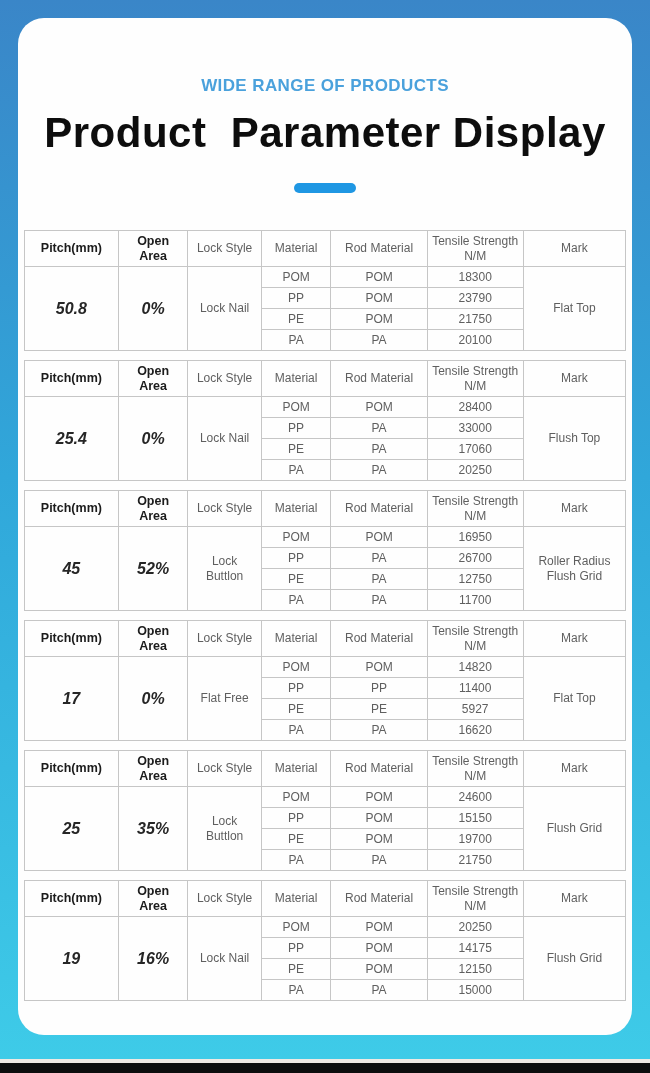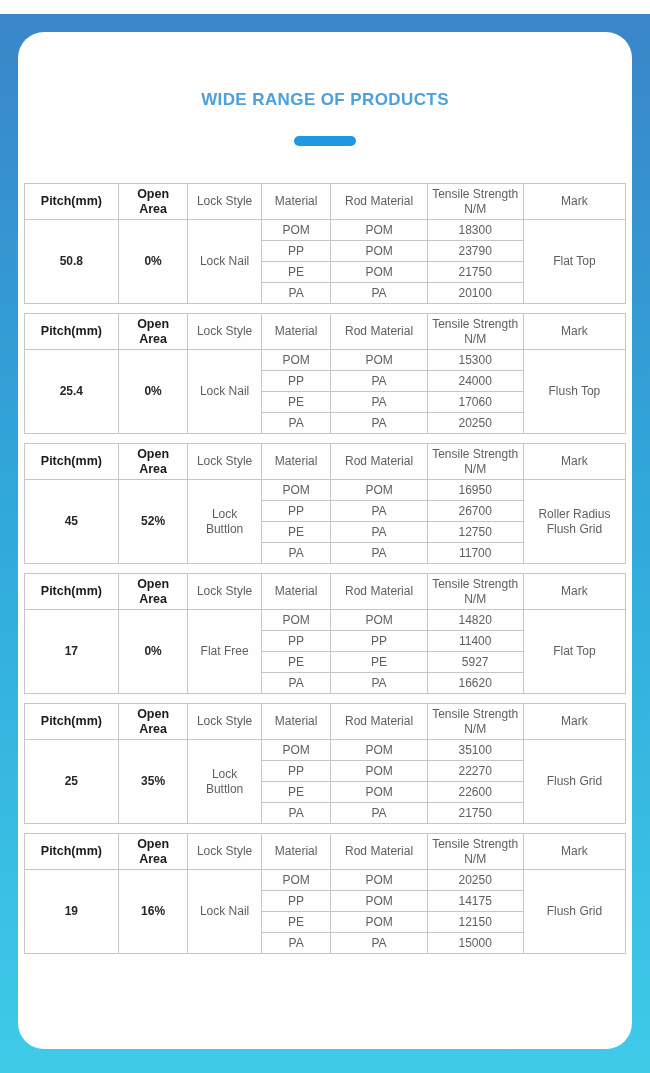--- a/index.html
+++ b/index.html
@@ -3,49 +3,50 @@
 <meta charset="utf-8">
 <style>
   :root{
     --bg-top:#3a86c8; --bg-mid:#30a7da; --bg-bottom:#3ecbe8;
     --accent:#1f97e3; --eyebrow:#4aa1dc;
     --border:#c6c6c6; --ink:#1c1c1c; --muted:#5f5f5f;
   }
   *{box-sizing:border-box; margin:0; padding:0;}
   html,body{width:650px;}
   body{font-family:"Liberation Sans", sans-serif; background:#fff;}
-  .page{width:650px; height:1073px; display:flex; overflow:hidden;align-items:flex-end;}
+  .page{width:650px; height:1073px; display:flex; flex-direction:column; overflow:hidden;}
   .blue-bg{height:1059px; background:linear-gradient(180deg, var(--bg-top) 0%, var(--bg-mid) 45%, var(--bg-bottom) 100%);}
   .card{margin:18px 18px 0; height:1017px; background:#fefefe; border-radius:26px; padding:58px 6px 0; overflow:hidden;}
   .light-strip{height:4px; background:#efe9e3;}
   .black-strip{flex:1; background:#0d0d0d;}
 
   .eyebrow{text-align:center; color:var(--eyebrow); font-size:17px; font-weight:bold; letter-spacing:.4px;}
   .title{text-align:center; color:#0d0d0d; font-size:42px; font-weight:bold; margin-top:13px; white-space:pre-wrap; letter-spacing:0.5px;}
   .accent-dash{width:62px; height:10px; border-radius:6px; background:var(--accent); margin:26px auto 0;}
 
   .tables{margin-top:37px;}
   table.param{width:100%; border-collapse:collapse; table-layout:fixed; margin-bottom:9px; font-size:12px; color:var(--muted);border-radius:26px;}
   table.param col.c1{width:15.6%} table.param col.c2{width:11.6%}
   table.param col.c3{width:12.2%} table.param col.c4{width:11.6%}
   table.param col.c5{width:16.0%} table.param col.c6{width:16.0%}
   table.param col.c7{width:17.0%}
   table.param th, table.param td{border:1px solid var(--border); text-align:center; vertical-align:middle; padding:1px 4px;}
   table.param th{font-weight:normal; color:var(--muted); height:36px; white-space:pre-line; line-height:1.2;}
   table.param th.bold{font-weight:bold; color:var(--ink); font-size:12.5px;}
   table.param td{height:21px; line-height:1.25;}
-  table.param td.strong{font-weight:bold; color:#262626; font-size:12px;}
+  table.param td.strong{font-weight:bold; color:#262626; font-size:16px;font-style:italic;}
 </style>
 </head>
 <body>
 
 <div class="page">
   <div class="blue-bg">
     <div class="card">
       <div class="eyebrow">WIDE RANGE OF PRODUCTS</div>
+      <h1 class="title">Product  Parameter Display</h1>
       <div class="accent-dash"></div>
       <div class="tables" id="tables">
           <table class="param">
             <colgroup>
               <col class="c1">
               <col class="c2">
               <col class="c3">
               <col class="c4">
               <col class="c5">
               <col class="c6">
@@ -112,27 +113,27 @@
                 <th>Mark</th>
               </tr>
             </thead>
             <tbody>
               <tr>
                 <td rowspan="4" class="strong">25.4</td>
                 <td rowspan="4" class="strong">0%</td>
                 <td rowspan="4">Lock Nail</td>
                 <td>POM</td>
                 <td>POM</td>
-                <td>15300</td>
+                <td>28400</td>
                 <td rowspan="4">Flush Top</td>
               </tr>
               <tr>
                 <td>PP</td>
                 <td>PA</td>
-                <td>24000</td>
+                <td>33000</td>
               </tr>
               <tr>
                 <td>PE</td>
                 <td>PA</td>
                 <td>17060</td>
               </tr>
               <tr>
                 <td>PA</td>
                 <td>PA</td>
                 <td>20250</td>
@@ -259,32 +260,32 @@
                 <th>Mark</th>
               </tr>
             </thead>
             <tbody>
               <tr>
                 <td rowspan="4" class="strong">25</td>
                 <td rowspan="4" class="strong">35%</td>
                 <td rowspan="4">Lock Buttlon</td>
                 <td>POM</td>
                 <td>POM</td>
-                <td>35100</td>
+                <td>24600</td>
                 <td rowspan="4">Flush Grid</td>
               </tr>
               <tr>
                 <td>PP</td>
                 <td>POM</td>
-                <td>22270</td>
-              </tr>
-              <tr>
-                <td>PE</td>
-                <td>POM</td>
-                <td>22600</td>
+                <td>15150</td>
+              </tr>
+              <tr>
+                <td>PE</td>
+                <td>POM</td>
+                <td>19700</td>
               </tr>
               <tr>
                 <td>PA</td>
                 <td>PA</td>
                 <td>21750</td>
               </tr>
             </tbody>
           </table>
           <table class="param">
             <colgroup>

